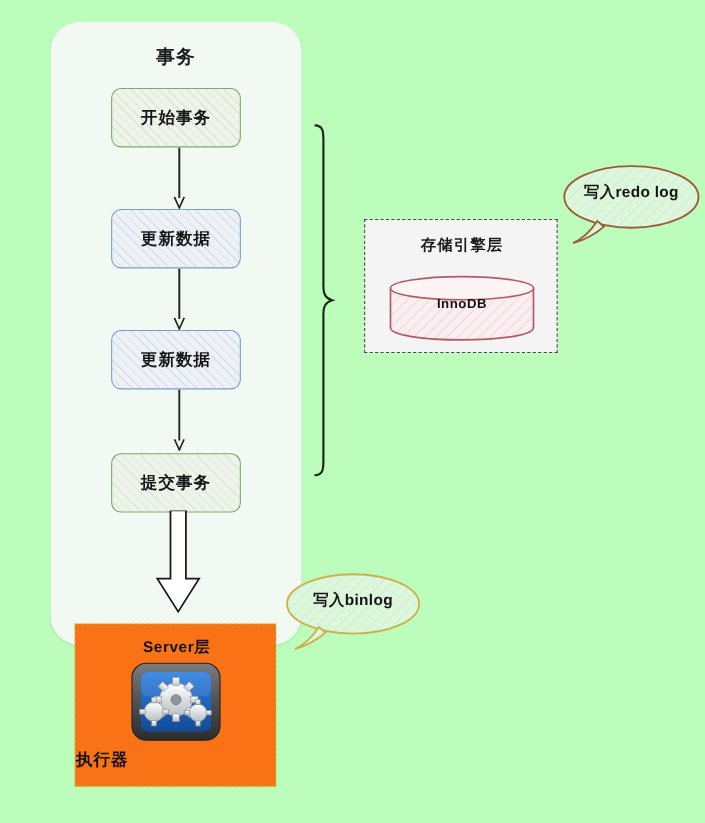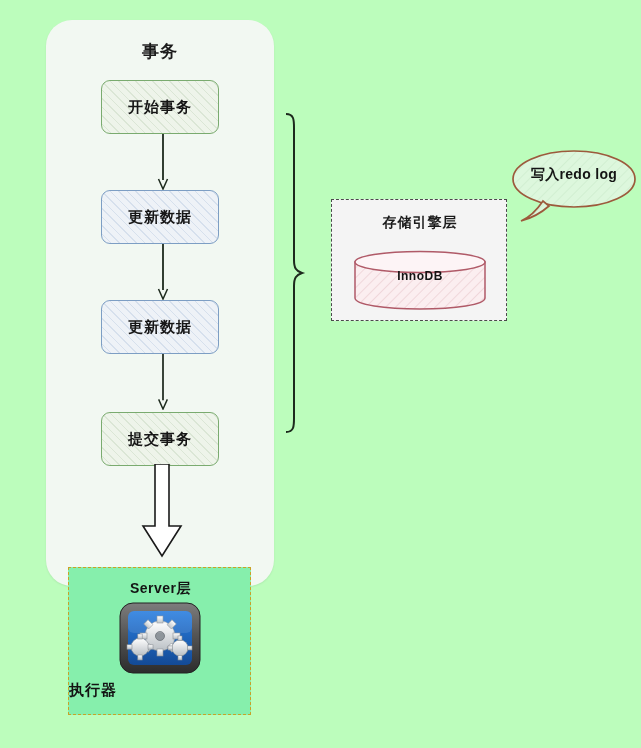--- a/index.html
+++ b/index.html
@@ -173,21 +173,21 @@
 
   
   .server-box {
     position: absolute;
     left: 68px;
     top: 567px;
     width: 183px;
     height: 148px;
     box-sizing: border-box;
     border: 1.6px dashed #c9a227;
-    background: #86efac;
+    background: #f97316;
   }
   .server-title {
     position: absolute;
     left: 0;
     top: 12px;
     width: 183px;
     text-align: center;
     font-size: 14px;
     font-weight: bold;
     color: #131313;
@@ -289,20 +289,33 @@
           <rect width="7" height="7" fill="#ddf7dd"></rect>
           <line x1="0" y1="0" x2="0" y2="7" stroke="#cceccc" stroke-width="1.4"></line>
         </pattern>
       </defs>
       <ellipse cx="64" cy="31" rx="61" ry="28" fill="url(#bubHatchA)" stroke="#9c5a3c" stroke-width="1.7"></ellipse>
       <path d="M33 53 C27 62 20 69 11 73 C22 70 31 65 39 58 Z" fill="url(#bubHatchA)" stroke="#9c5a3c" stroke-width="1.7"></path>
     </svg>
     <div class="bubble-text">写入redo log</div>
   </div>
 
+  <div class="bubble-wrap" id="bubble-bin">
+    <svg width="126" height="74" viewBox="0 0 126 74">
+      <defs>
+        <pattern id="bubHatchB" width="7" height="7" patternTransform="rotate(45)" patternUnits="userSpaceOnUse">
+          <rect width="7" height="7" fill="#ddf7dd"></rect>
+          <line x1="0" y1="0" x2="0" y2="7" stroke="#cceccc" stroke-width="1.4"></line>
+        </pattern>
+      </defs>
+      <ellipse cx="63" cy="30" rx="60" ry="27" fill="url(#bubHatchB)" stroke="#c9b24a" stroke-width="1.7"></ellipse>
+      <path d="M32 51 C26 60 19 67 10 71 C21 68 30 63 38 56 Z" fill="url(#bubHatchB)" stroke="#c9b24a" stroke-width="1.7"></path>
+    </svg>
+    <div class="bubble-text">写入binlog</div>
+  </div>
 
   <div class="server-box">
     <div class="server-title">Server层</div>
     <svg class="gear-icon" viewBox="0 0 82 72">
       <defs>
         <linearGradient id="frameGrad" x1="0" y1="0" x2="0" y2="1">
           <stop offset="0%" stop-color="#7d7d7d"></stop>
           <stop offset="45%" stop-color="#555555"></stop>
           <stop offset="100%" stop-color="#2c2c2c"></stop>
         </linearGradient>

